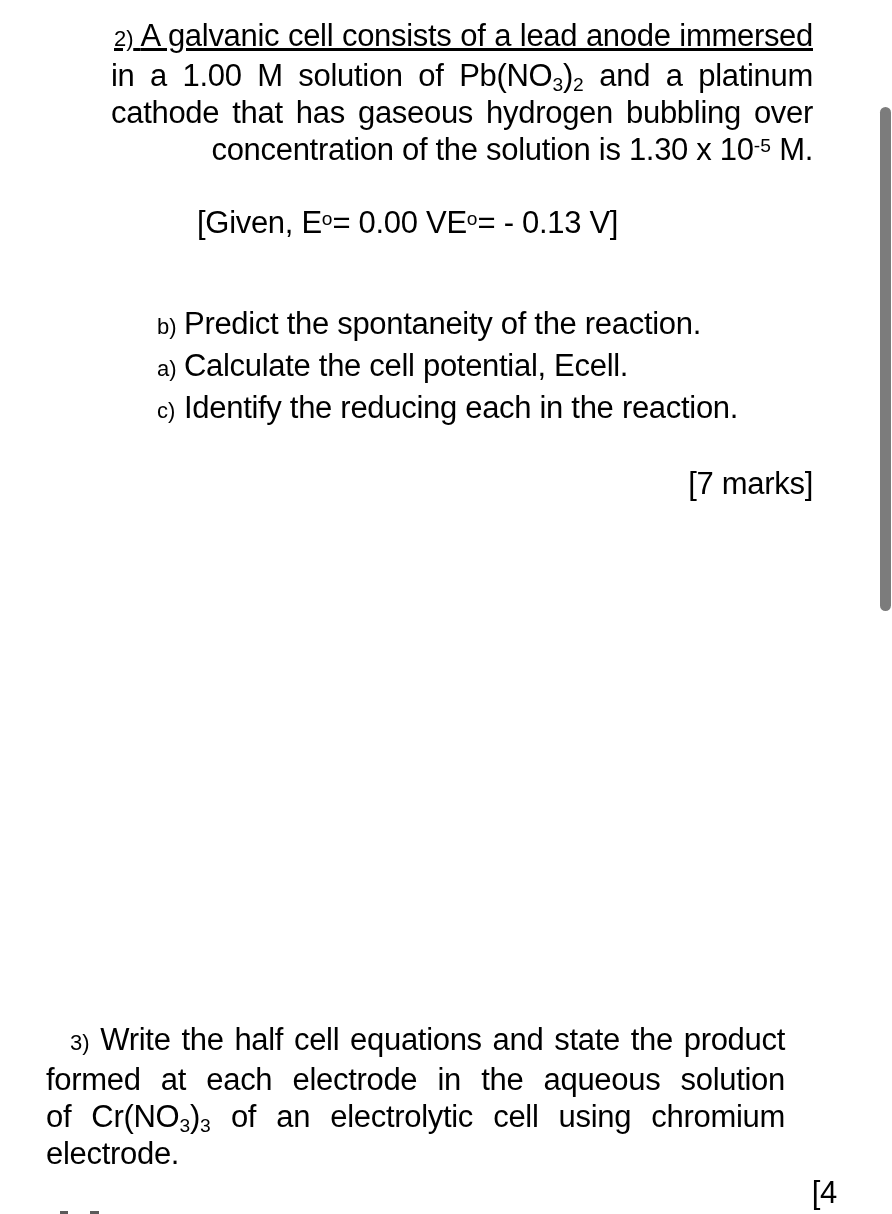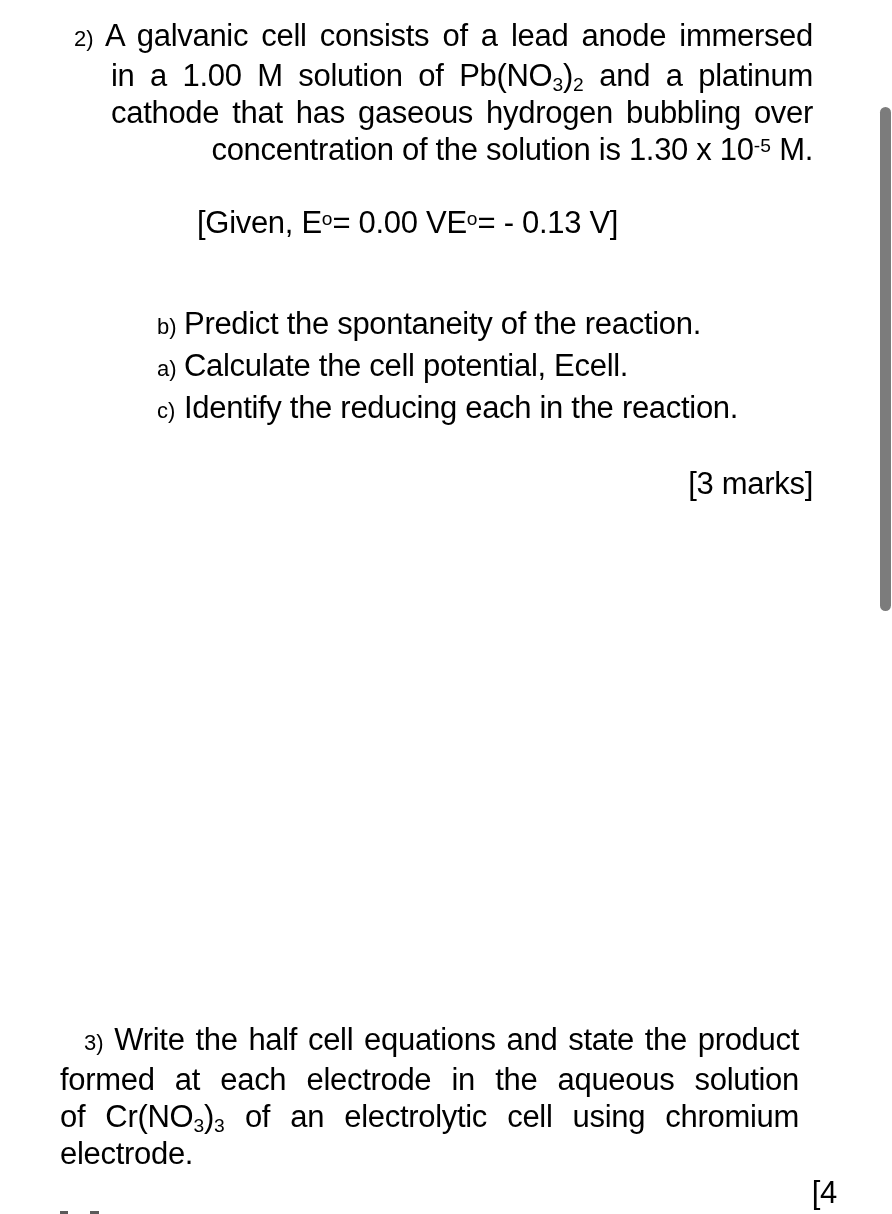--- a/index.html
+++ b/index.html
@@ -13,28 +13,28 @@
   }
   .block { position:absolute; left:0; }
   .doc-text { font-size:31px; line-height:37px; letter-spacing:-0.3px; }
   .line { white-space:nowrap; }
   .line.j { text-align:justify; text-align-last:justify; }
   sub, sup { font-size:0.62em; line-height:0; position:relative; vertical-align:baseline; letter-spacing:0; }
   sub { top:0.24em; }
   sup { top:-0.42em; }
   .qnum { font-size:22px; letter-spacing:0; }
   .q2-block { top:17px; width:813px; }
-  .q2-first { margin-left:74px; }
+  .q2-first { margin-left:114px;text-decoration:underline; }
   .q2-cont { margin-left:111px;text-align:right; }
   .given-block { top:204px; left:197px; }
   .given-gap { }
   .subq-block { top:304px; left:157px; line-height:39px; }
   .subq-label { font-size:22px; letter-spacing:0; display:inline-block; width:27px; }
   .marks7-block { top:465px; width:813px; text-align:right; }
-  .q3-block { top:1021px; width:785px;padding-left:14px; }
+  .q3-block { top:1021px; width:785px; }
   .q3-first { margin-left:70px; }
   .q3-cont { margin-left:46px; }
   .marks4-block { top:1174px; left:auto; right:55px; }
   .cut-fragment { position:absolute; height:3px; background:#5a5a5a; top:1211px; }
   .cut-a { left:60px; width:8px; }
   .cut-b { left:90px; width:9px; }
   .scroll-thumb {
     position:absolute; left:880px; top:107px;
     width:11px; height:504px;
     border-radius:6px;
@@ -54,21 +54,21 @@
 <div class="block doc-text given-block">
   <span class="line">[Given, E<sup>o</sup>= 0.00 V</span><span class="line given-gap">E<sup>o</sup>= - 0.13 V]</span>
 </div>
 
 <div class="block doc-text subq-block">
   <div class="line"><span class="subq-label">b)</span><span>Predict the spontaneity of the reaction.</span></div>
   <div class="line"><span class="subq-label">a)</span><span>Calculate the cell potential, Ecell.</span></div>
   <div class="line"><span class="subq-label">c)</span><span>Identify the reducing each in the reaction.</span></div>
 </div>
 
-<div class="block doc-text marks7-block">[3 marks]</div>
+<div class="block doc-text marks7-block">[7 marks]</div>
 
 <div class="block doc-text q3-block">
   <div class="line j q3-first"><span class="qnum">3)</span> <span>Write the half cell equations and state the product</span></div>
   <div class="line j q3-cont">formed at each electrode in the aqueous solution</div>
   <div class="line j q3-cont">of Cr(NO<sub>3</sub>)<sub>3</sub> of an electrolytic cell using chromium</div>
   <div class="line q3-cont">electrode.</div>
 </div>
 
 <div class="block doc-text marks4-block">[4</div>
 

